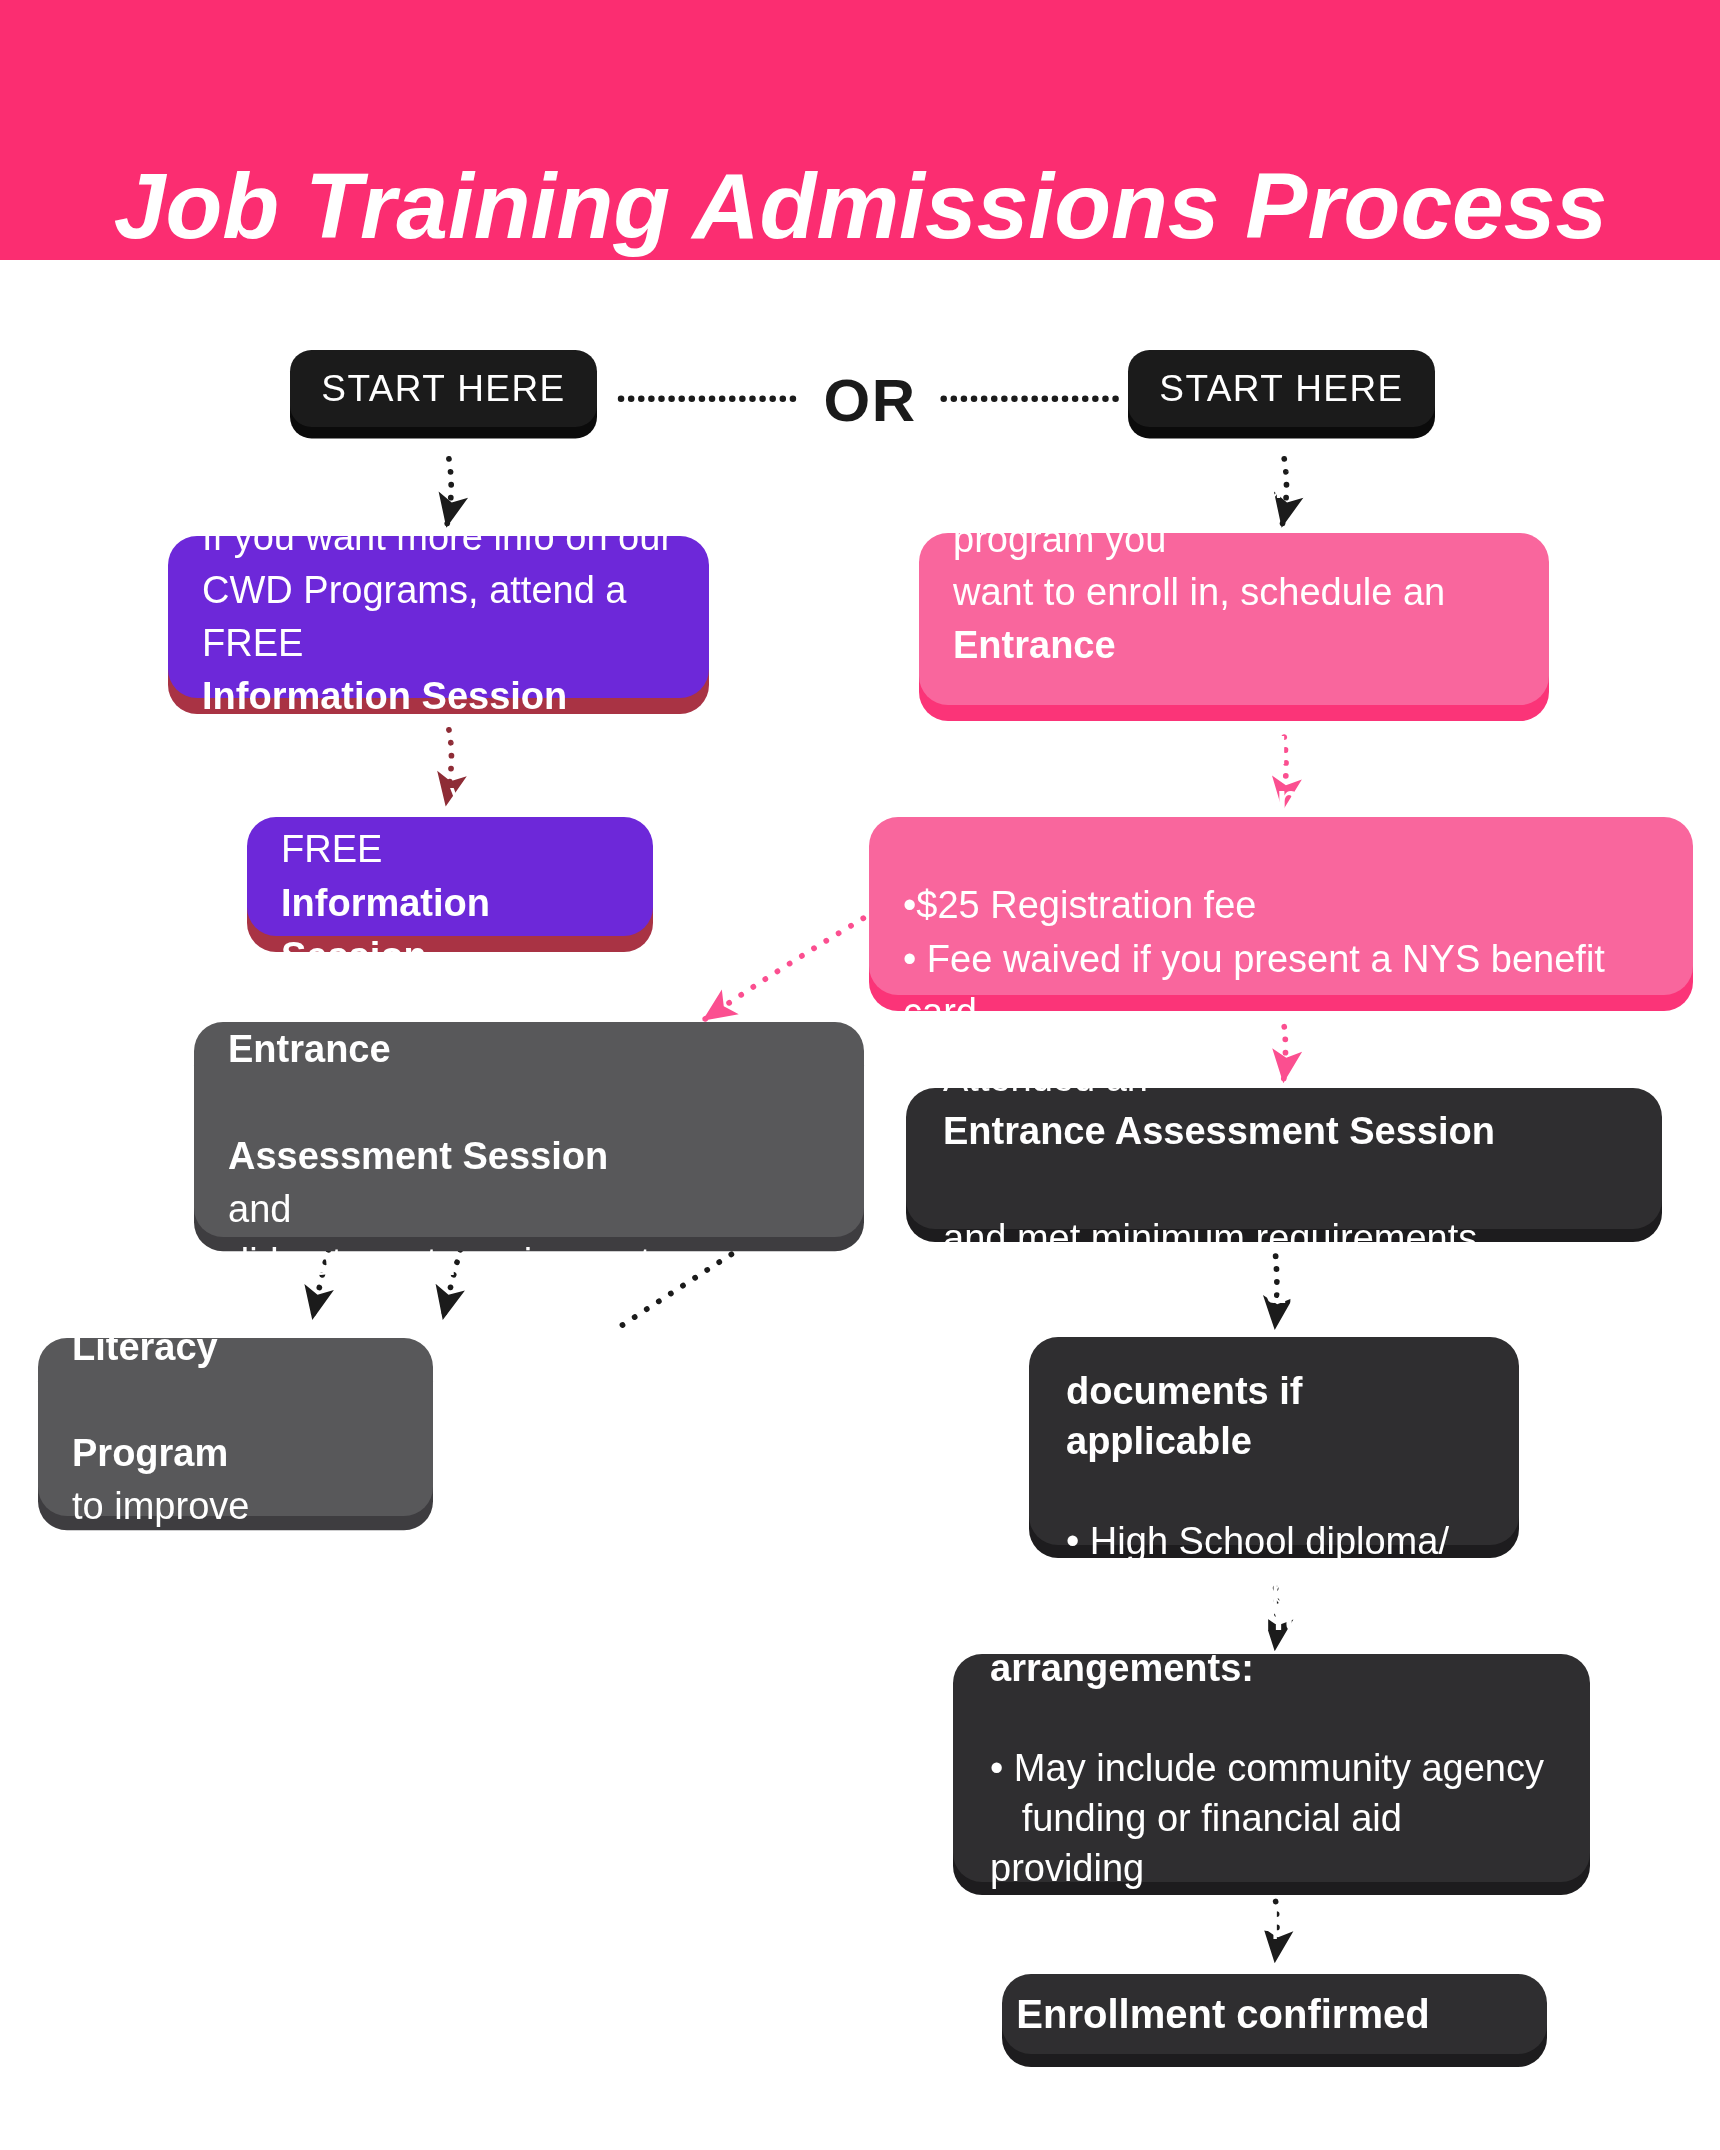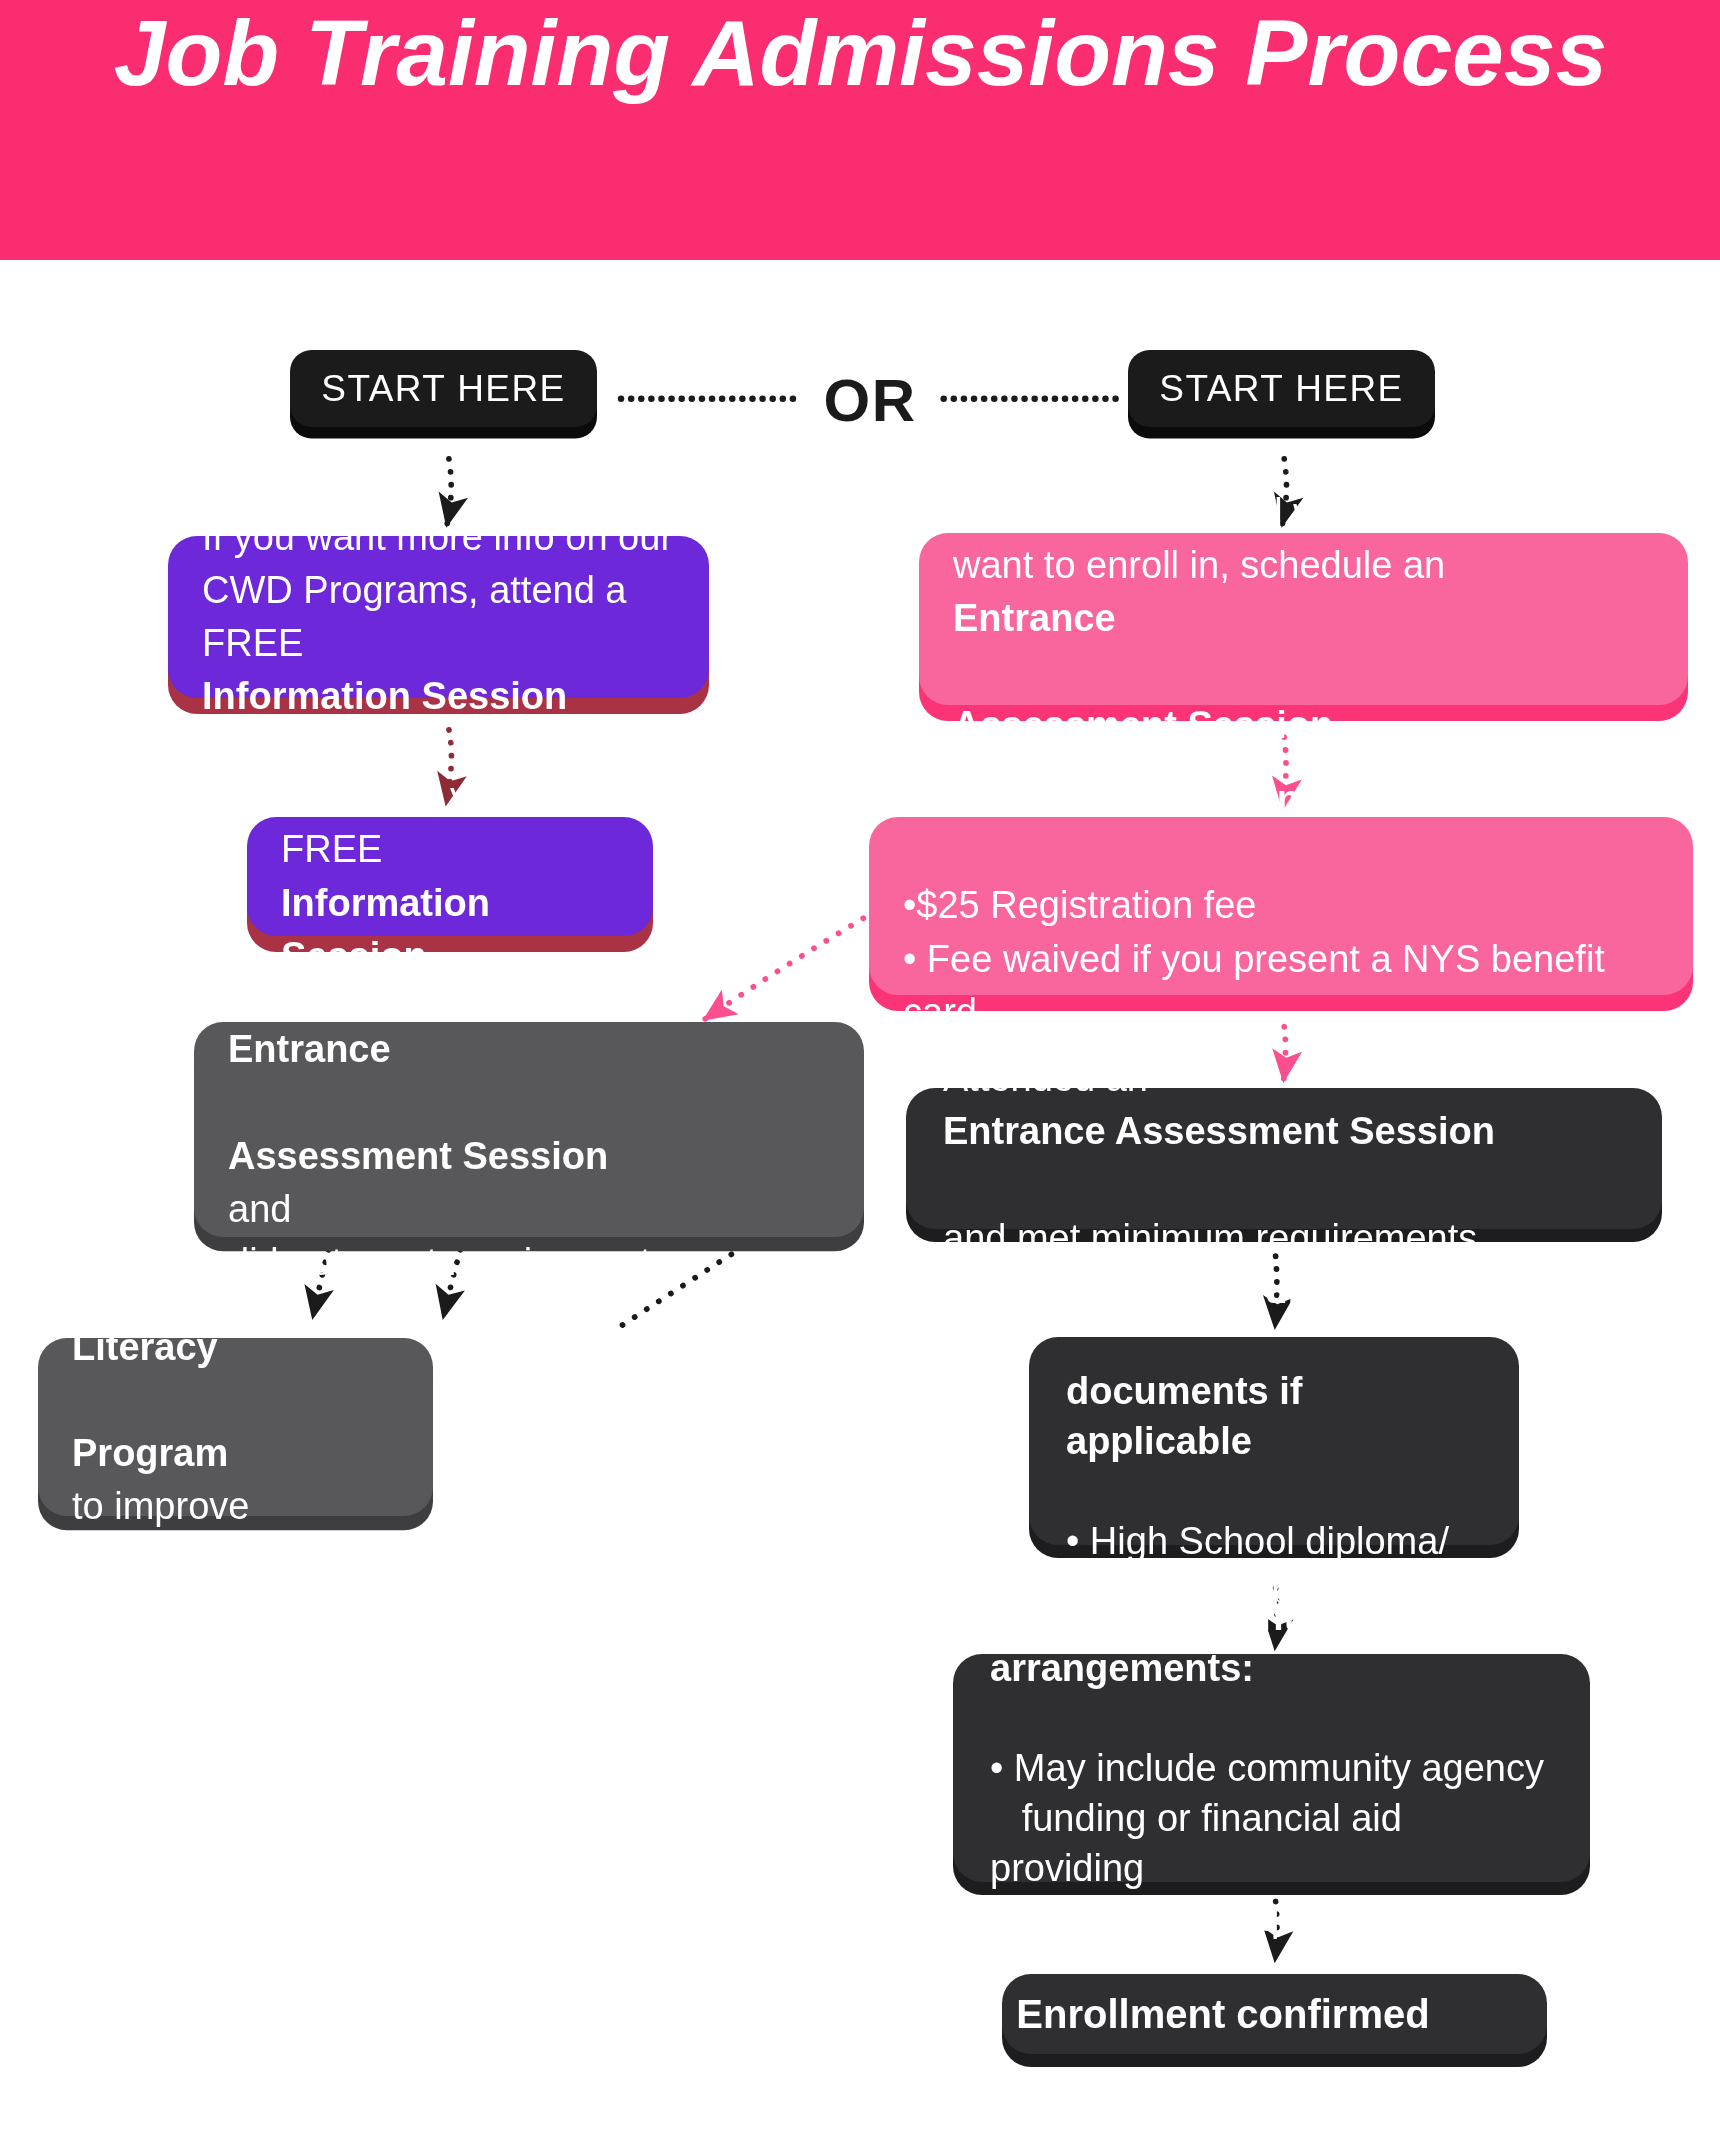--- a/index.html
+++ b/index.html
@@ -1,20 +1,20 @@
 <!DOCTYPE html>
 <html style="font-size:11.5px"><head>
 <meta charset="utf-8">
 <style>
   html,body{margin:0;padding:0;background:#ffffff;}
   body{width:1721px;height:2151px;font-family:"Liberation Sans",sans-serif;}
   .canvas{position:relative;width:1721px;height:2151px;overflow:hidden;background:#ffffff;}
 
   .header{position:absolute;left:0;top:0;width:1721px;height:260px;background:#FB2D71;
-          display:flex;align-items:flex-start;justify-content:center;}
+          display:flex;align-items:flex-end;justify-content:center;}
   .title{color:#ffffff;font-size:93px;font-weight:bold;font-style:italic;letter-spacing:0px;white-space:nowrap;}
 
   .node{position:absolute;box-sizing:border-box;color:#ffffff;display:flex;flex-direction:column;
         justify-content:center;font-size:38px;line-height:1.40;}
   .node strong{font-weight:bold;}
 
   .blackN{background:#1B1B1B;border-radius:21.5px;box-shadow:0 11.5px 0 #0B0B0B;
           align-items:center;text-align:center;font-weight:normal;font-size:37px;letter-spacing:1.4px;}
   .pinkL{background:#6d28d9;border-radius:29px;box-shadow:0 16px 0 #A93344;padding:14.3px 29px 14.3px 34px;}
   .pinkR{background:#F9669D;border-radius:29px;box-shadow:0 16px 0 #FB3478;padding:14.3px 29px 14.3px 34px;}
@@ -71,21 +71,21 @@
   </svg>
 
   <div class="or">OR</div>
 
   <div class="node blackN" style="left:290px;top:350px;width:307px;height:77px">START HERE</div>
 
   <div class="node blackN" style="left:1128px;top:350px;width:307px;height:77px">START HERE</div>
 
   <div class="node pinkL" style="left:168px;top:536px;width:541px;height:162px">If you want more info on our<br>CWD Programs, attend a FREE<br><strong>Information Session</strong></div>
 
-  <div class="node pinkR" style="left:919px;top:533px;width:769px;height:172px">If you have decided which program you<br>want to enroll in, schedule an <strong>Entrance</strong><br><strong>Assessment Session</strong></div>
+  <div class="node pinkR" style="left:919px;top:533px;width:630px;height:172px">If you have decided which program you<br>want to enroll in, schedule an <strong>Entrance</strong><br><strong>Assessment Session</strong></div>
 
   <div class="node pinkL" style="left:247px;top:817px;width:406px;height:119px">Schedule your FREE<br><strong>Information Session</strong></div>
 
   <div class="node pinkR" style="left:869px;top:817px;width:824px;height:178px"><strong>Schedule want Entrance Assessment</strong><br>•$25 Registration fee<br>• Fee waived if you present a NYS benefit card</div>
 
   <div class="node grayN" style="left:194px;top:1022px;width:670px;height:215px">Attended an <strong>Entrance</strong><br><strong>Assessment Session</strong> and<br>did not meet requirements.</div>
 
   <div class="node darkN" style="left:906px;top:1088px;width:756px;height:141px">Attended an <strong>Entrance Assessment Session</strong><br>and met minimum requirements</div>
 
   <div class="node grayN" style="left:38px;top:1338px;width:395px;height:178px">Enroll in our <strong>Literacy</strong><br><strong>Program</strong> to improve<br>your scores</div>

